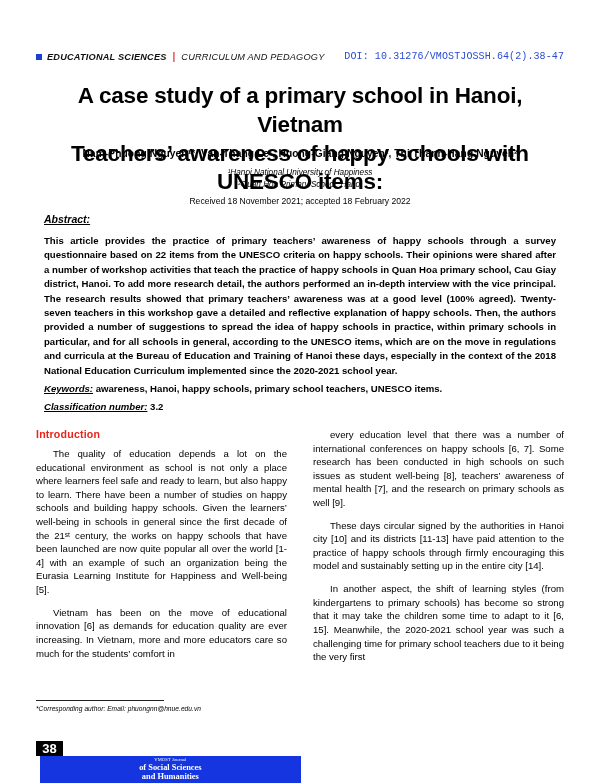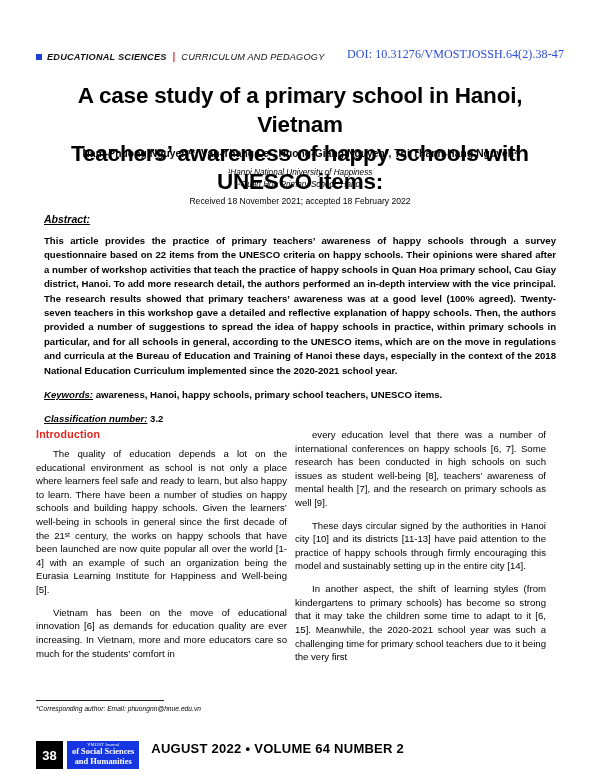--- a/index.html
+++ b/index.html
@@ -61,26 +61,25 @@
     font-weight: bold;
     margin: 0 1px;
   }
   .subsection-name {
     font-size: 9.2px;
     font-style: italic;
     color: #111111;
     letter-spacing: 0.2px;
   }
   .doi {
-    font-family: Liberation Serif, serif;
-    font-size: 12px;
+    font-family: Liberation Mono, monospace;
+    font-size: 10px;
     color: #2a4bd8;
     white-space: nowrap;
     letter-spacing: 0.1px;
-    margin-left: 12px;
   }
 
   
   .title {
     position: absolute;
     left: 36px;
     right: 36px;
     top: 82px;
     text-align: center;
     font-size: 22.5px;
@@ -139,37 +138,37 @@
   .abs-body {
     font-size: 9.6px;
     font-weight: bold;
     line-height: 1.5;
     text-align: justify;
     text-justify: inter-word;
   }
   .kv-line {
     font-size: 9.6px;
     font-weight: bold;
-    margin-top: 10px;
+    margin-top: 4px;
     line-height: 1.45;
   }
   .kv-line .kv-key {
     font-style: italic;
     text-decoration: underline;
   }
 
   
   .cols {
     position: absolute;
     left: 36px;
     top: 428px;
     width: 528px;
     height: 290px;
     display: flex;
-    gap: 8px;
+    gap: 26px;
   }
   .col {
     width: 251px;
     position: relative;
   }
   .sec-title {
     color: #e8241d;
     font-size: 10.6px;
     font-weight: bold;
     letter-spacing: 0.2px;
@@ -205,20 +204,21 @@
   }
 
   
   .footer {
     position: absolute;
     left: 36px;
     top: 741px;
     height: 28px;
     display: flex;
     align-items: stretch;
+    flex-direction: column;
   }
   .pagenum {
     width: 27px;
     background: #000000;
     color: #ffffff;
     font-size: 13px;
     font-weight: bold;
     display: flex;
     align-items: center;
     justify-content: center;

